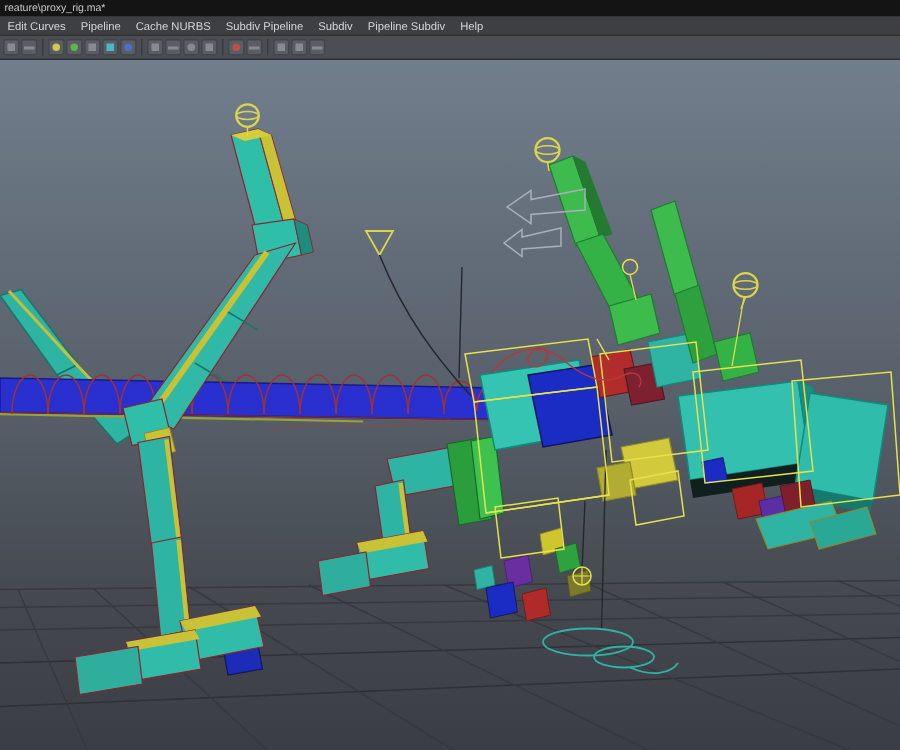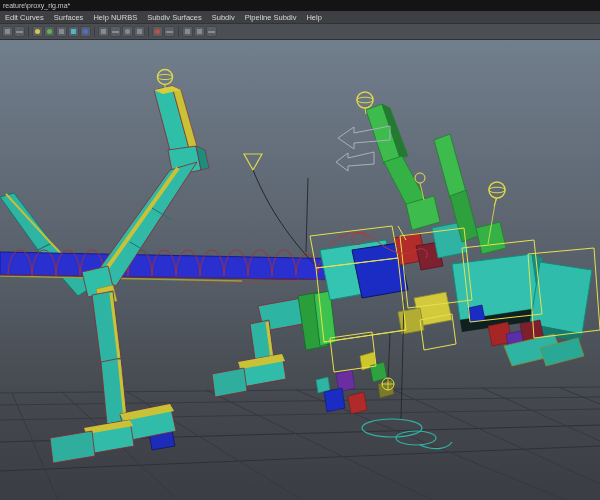--- a/index.html
+++ b/index.html
@@ -33,23 +33,23 @@
 <body>
 
 <div class="window">
 
   <div class="titlebar">
     <span>reature\proxy_rig.ma*</span>
   </div>
 
   <div class="menubar">
     <span class="menu-item">Edit Curves</span>
-    <span class="menu-item">Surfaces</span>
-    <span class="menu-item">Help NURBS</span>
-    <span class="menu-item">Subdiv Surfaces</span>
+    <span class="menu-item">Pipeline</span>
+    <span class="menu-item">Cache NURBS</span>
+    <span class="menu-item">Subdiv Pipeline</span>
     <span class="menu-item">Subdiv</span>
     <span class="menu-item">Pipeline Subdiv</span>
     <span class="menu-item">Help</span>
   </div>
 
   <div class="statusbar">
     <div class="ticon" title="panel-layout">
         <span class="glyph"></span>
       </div>
     <div class="ticon" title="select-tool">

